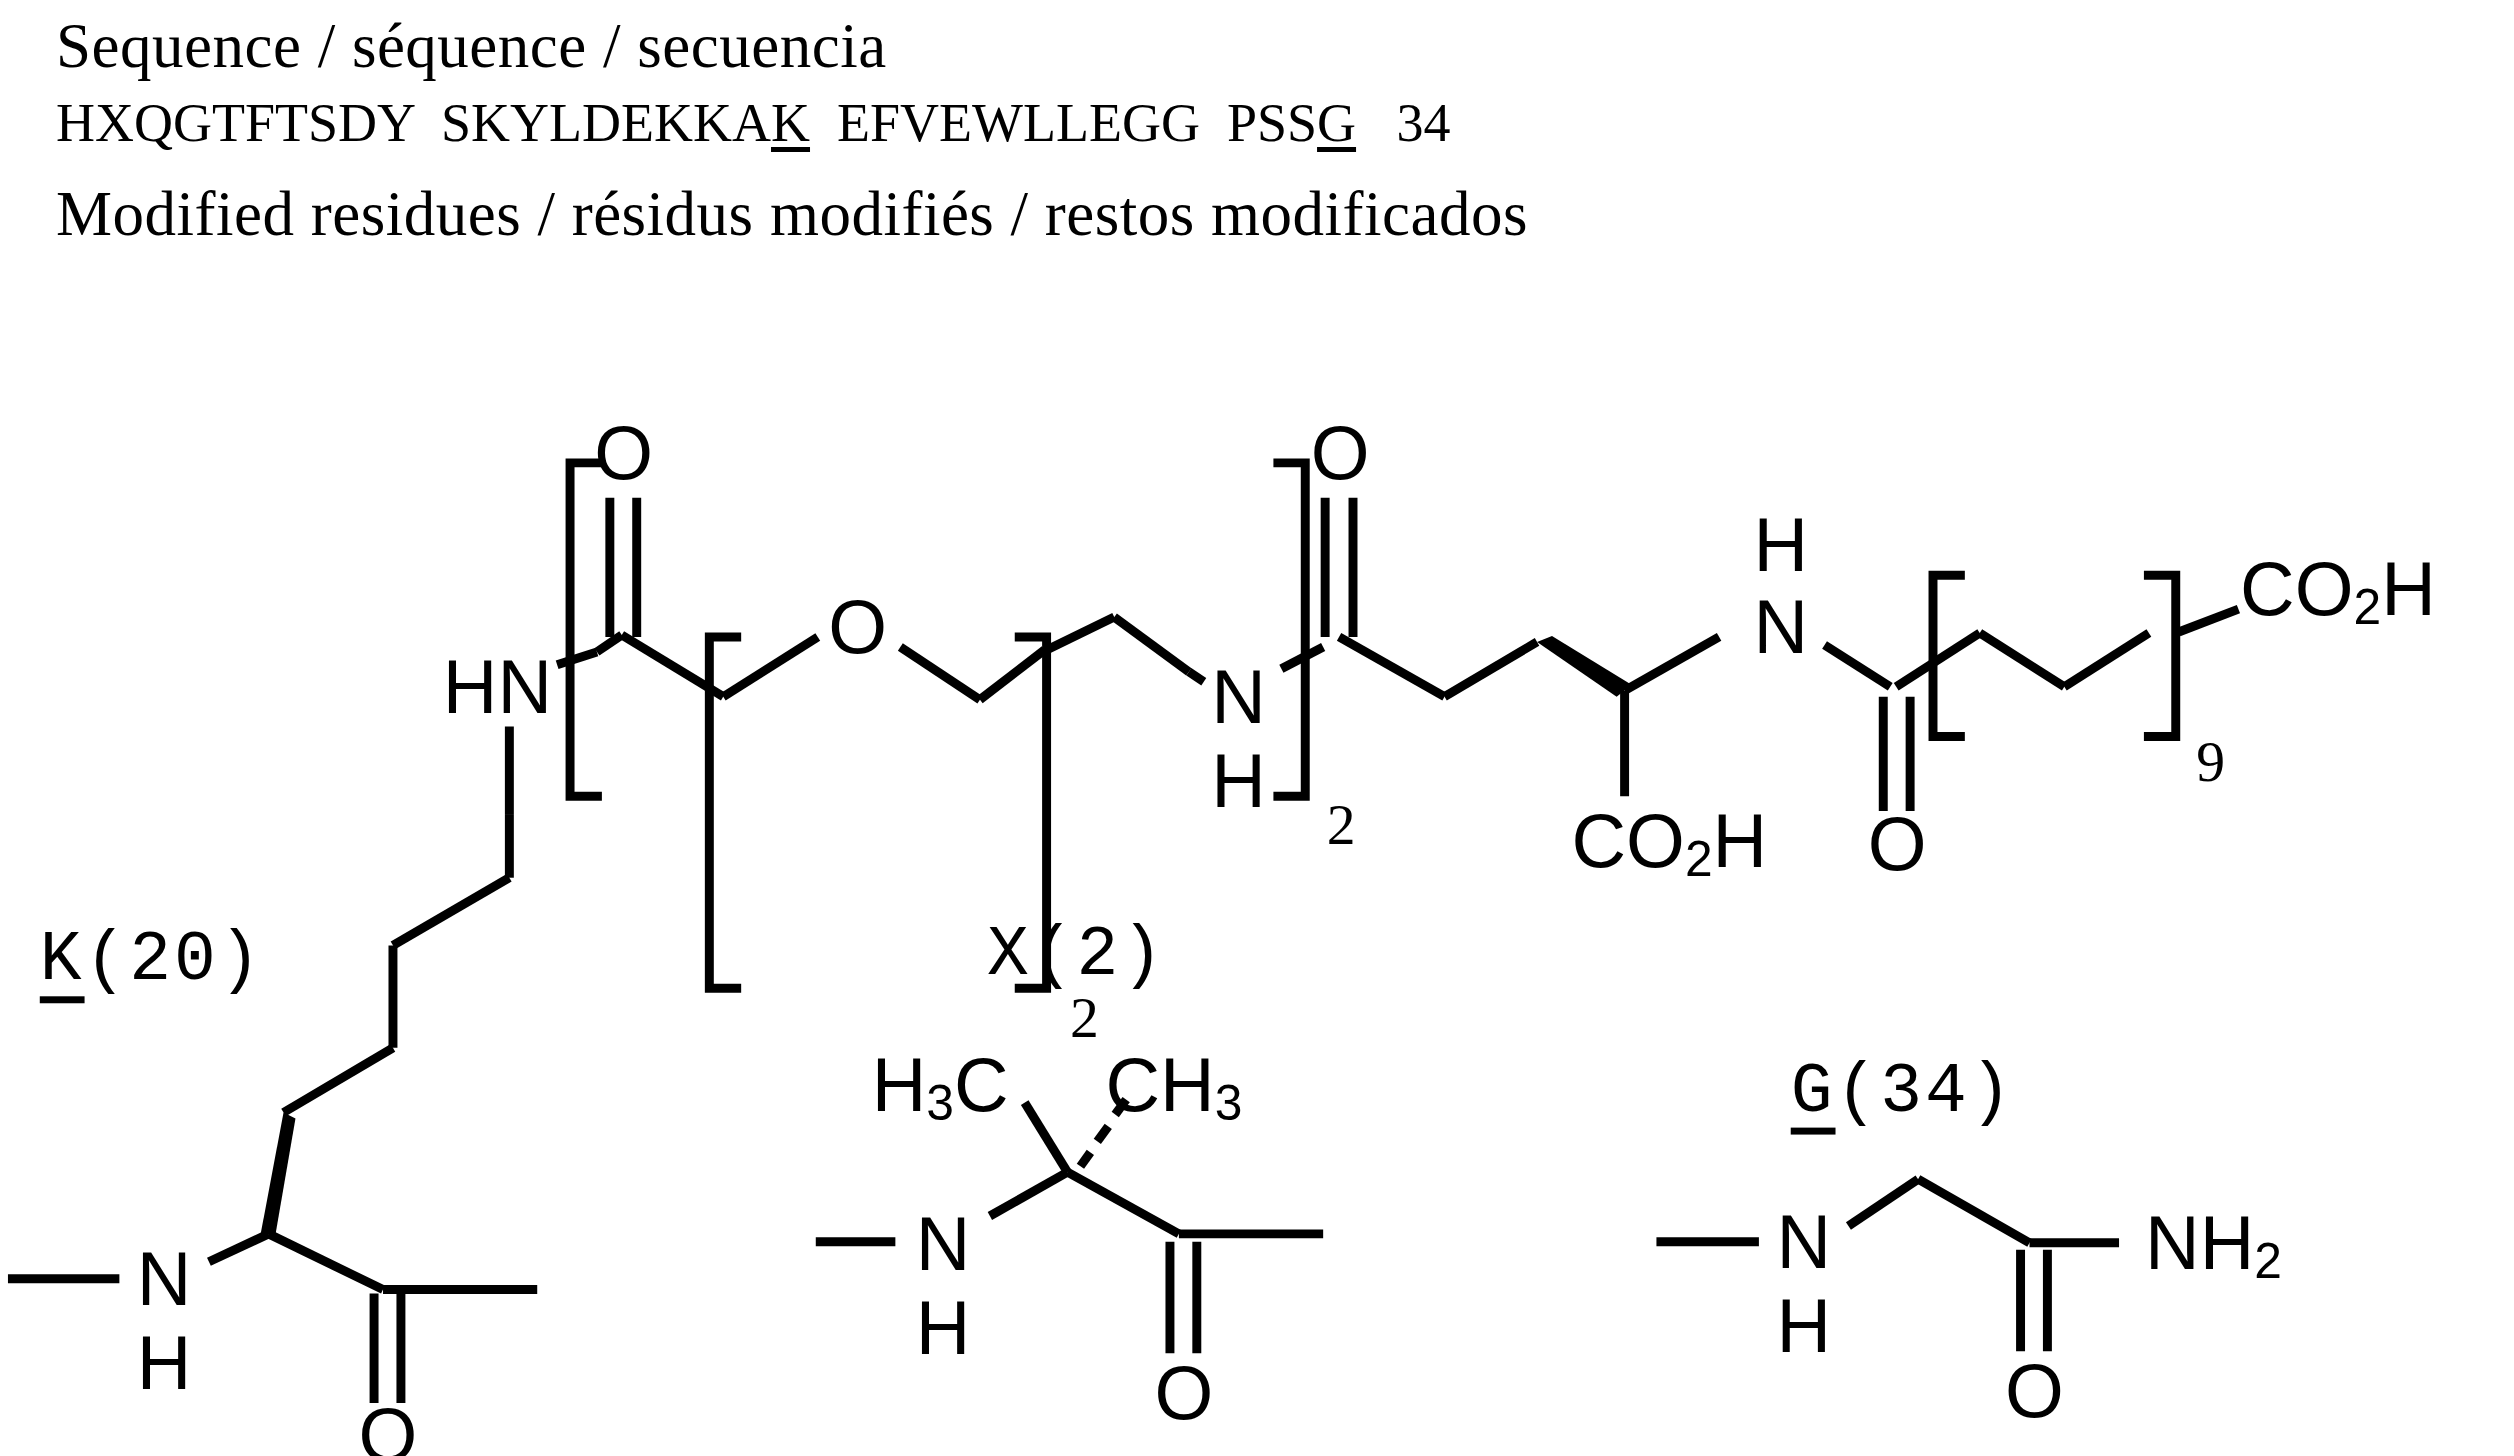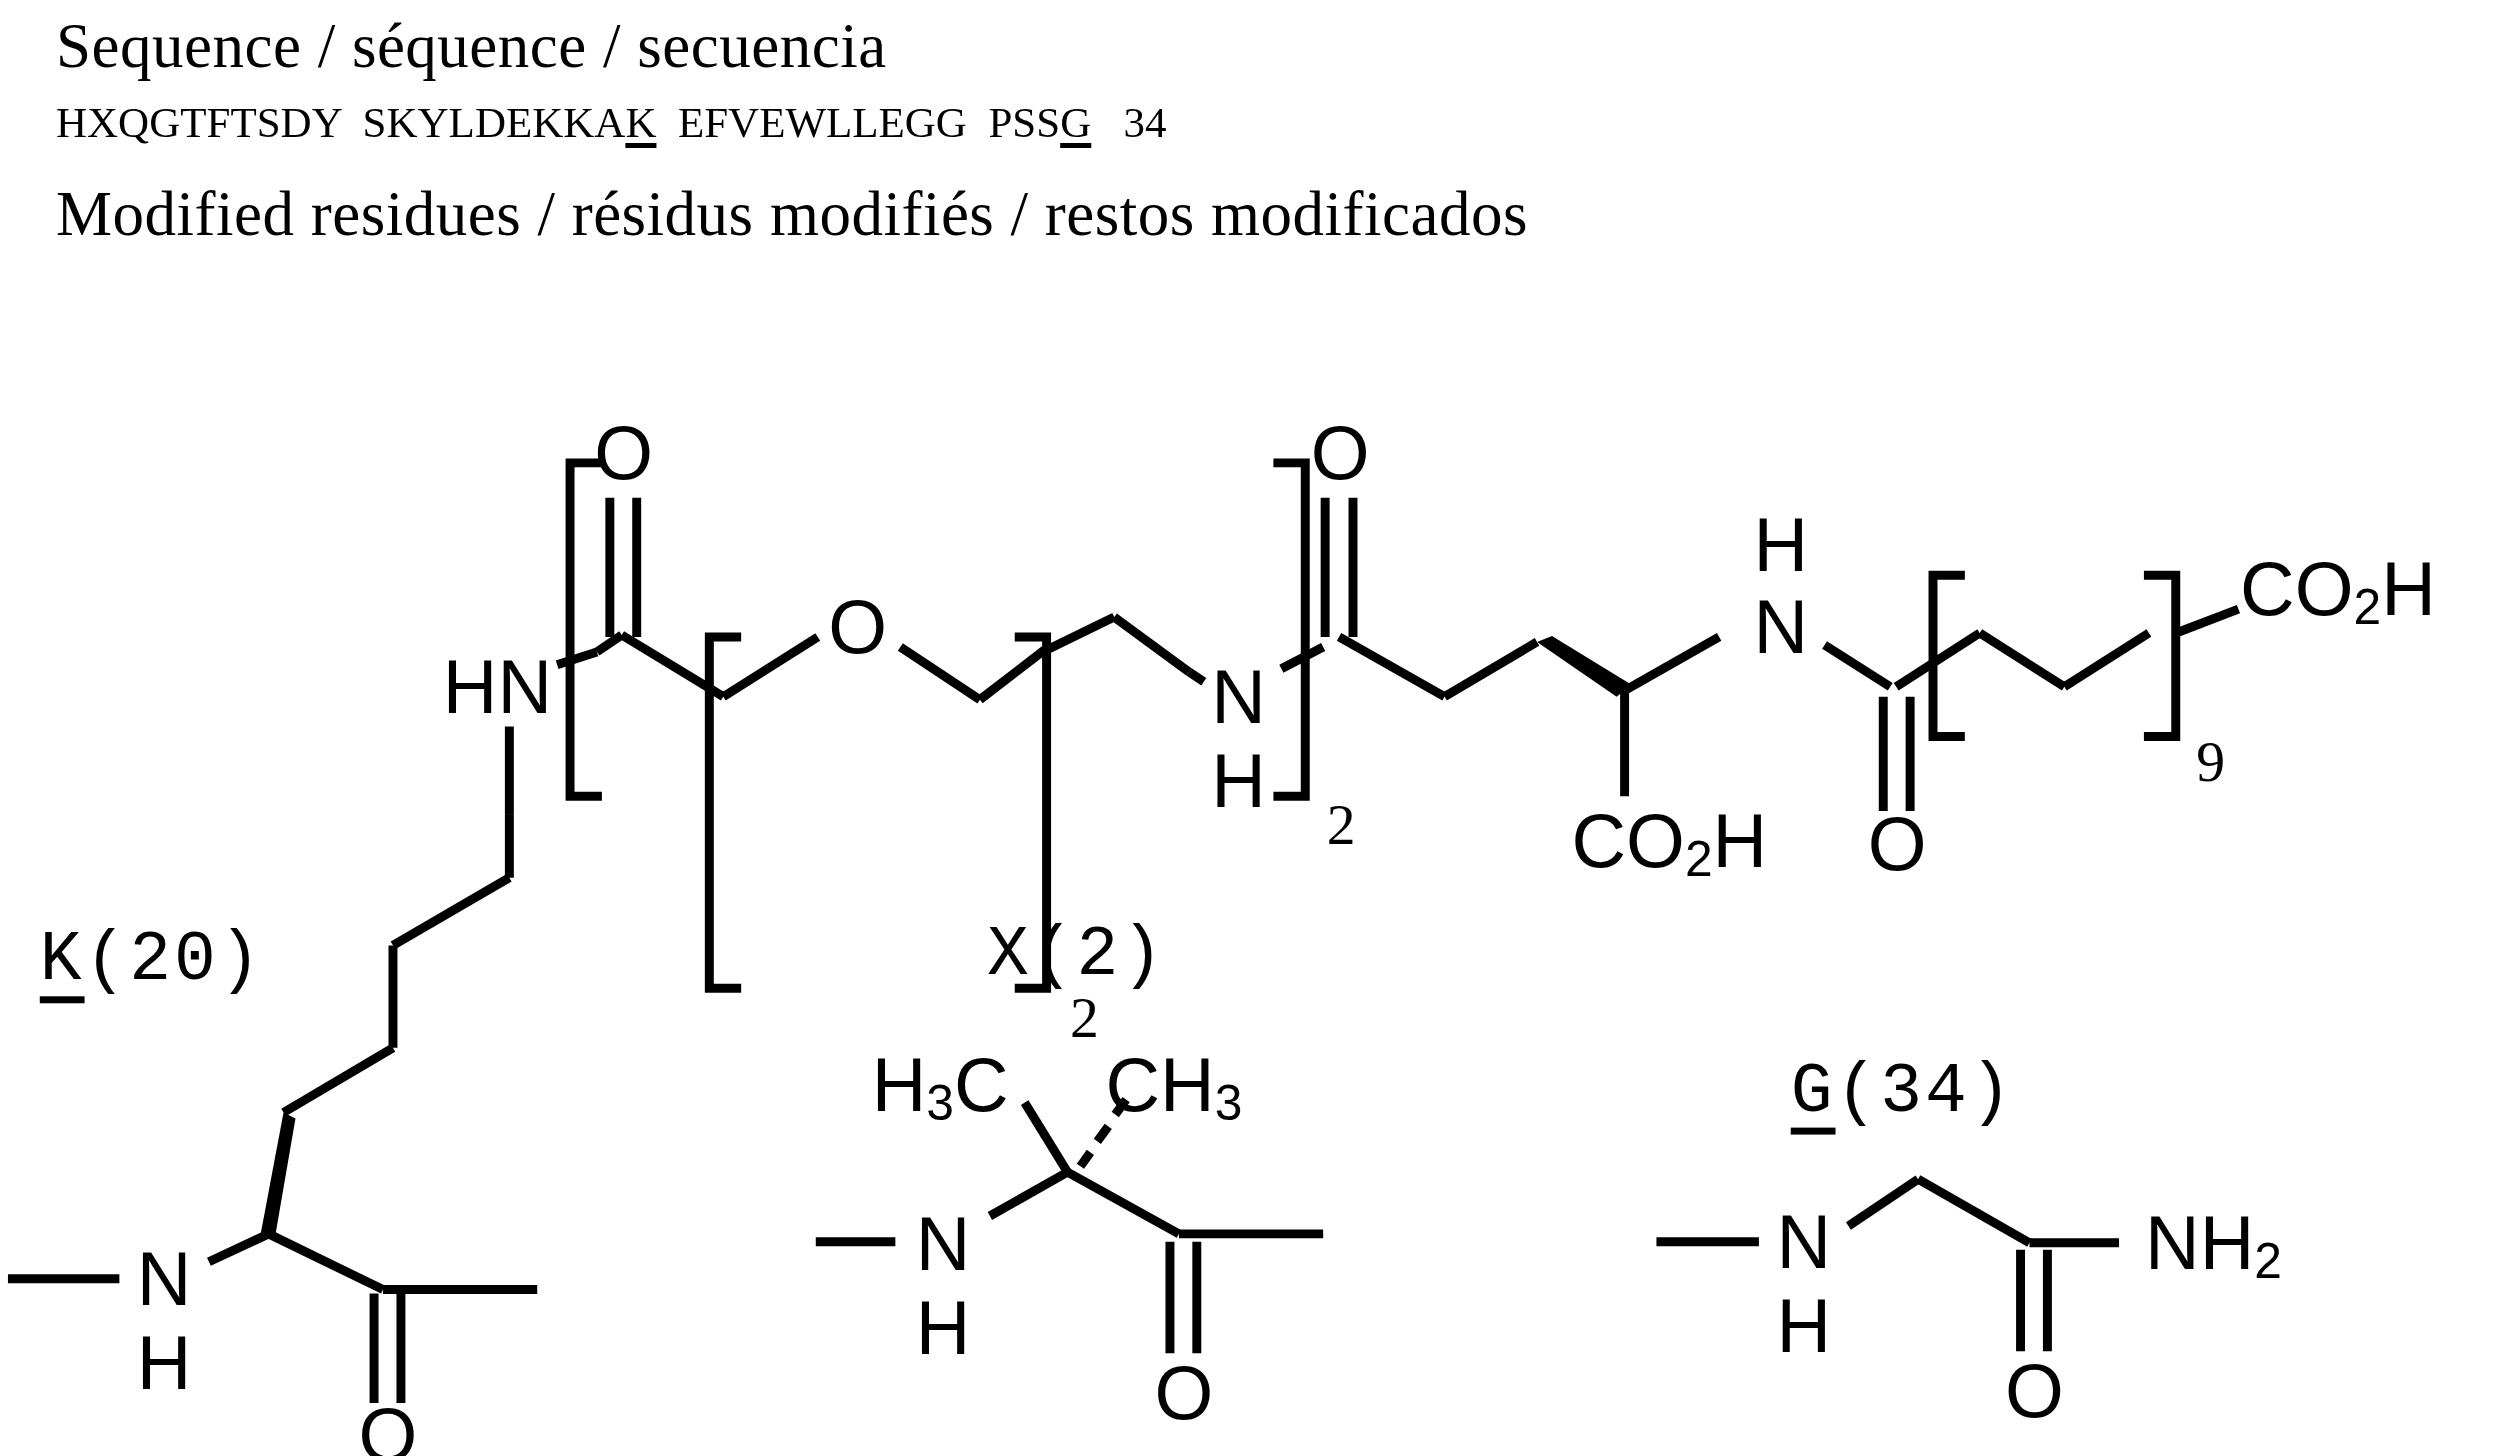--- a/index.html
+++ b/index.html
@@ -3,21 +3,21 @@
 <meta charset="utf-8">
 <style>
   html,body{margin:0;padding:0;background:#ffffff;}
   body{width:2514px;height:1457px;position:relative;overflow:hidden;
        font-family:"Liberation Serif", serif;color:#000;}
 
   
   #header{position:absolute;left:56px;top:8px;width:2448px;}
   .hdr-line{font-family:"Liberation Serif", serif;font-size:63px;line-height:76px;
             white-space:nowrap;letter-spacing:0.5px;}
-  .seq-line{font-family:"Liberation Serif", serif;font-size:43px;line-height:78px;white-space:pre;}
+  .seq-line{font-family:"Liberation Serif", serif;font-size:54px;line-height:78px;white-space:pre;}
   .seq-line .u{text-decoration:underline;text-underline-offset:6px;text-decoration-thickness:5px;}
   #subhead{position:absolute;left:56px;top:176px;width:2448px;}
 
   
   #canvas{position:absolute;left:0;top:0;width:2514px;height:1457px;}
   svg{position:absolute;left:0;top:0;}
   .bond{stroke:#000;stroke-width:9;fill:none;stroke-linecap:butt;}
   .brk{stroke:#000;stroke-width:9;fill:none;stroke-linecap:butt;}
   .wedge{fill:#000;stroke:none;}
   .dash{stroke:#000;stroke-width:9;fill:none;stroke-linecap:butt;}

